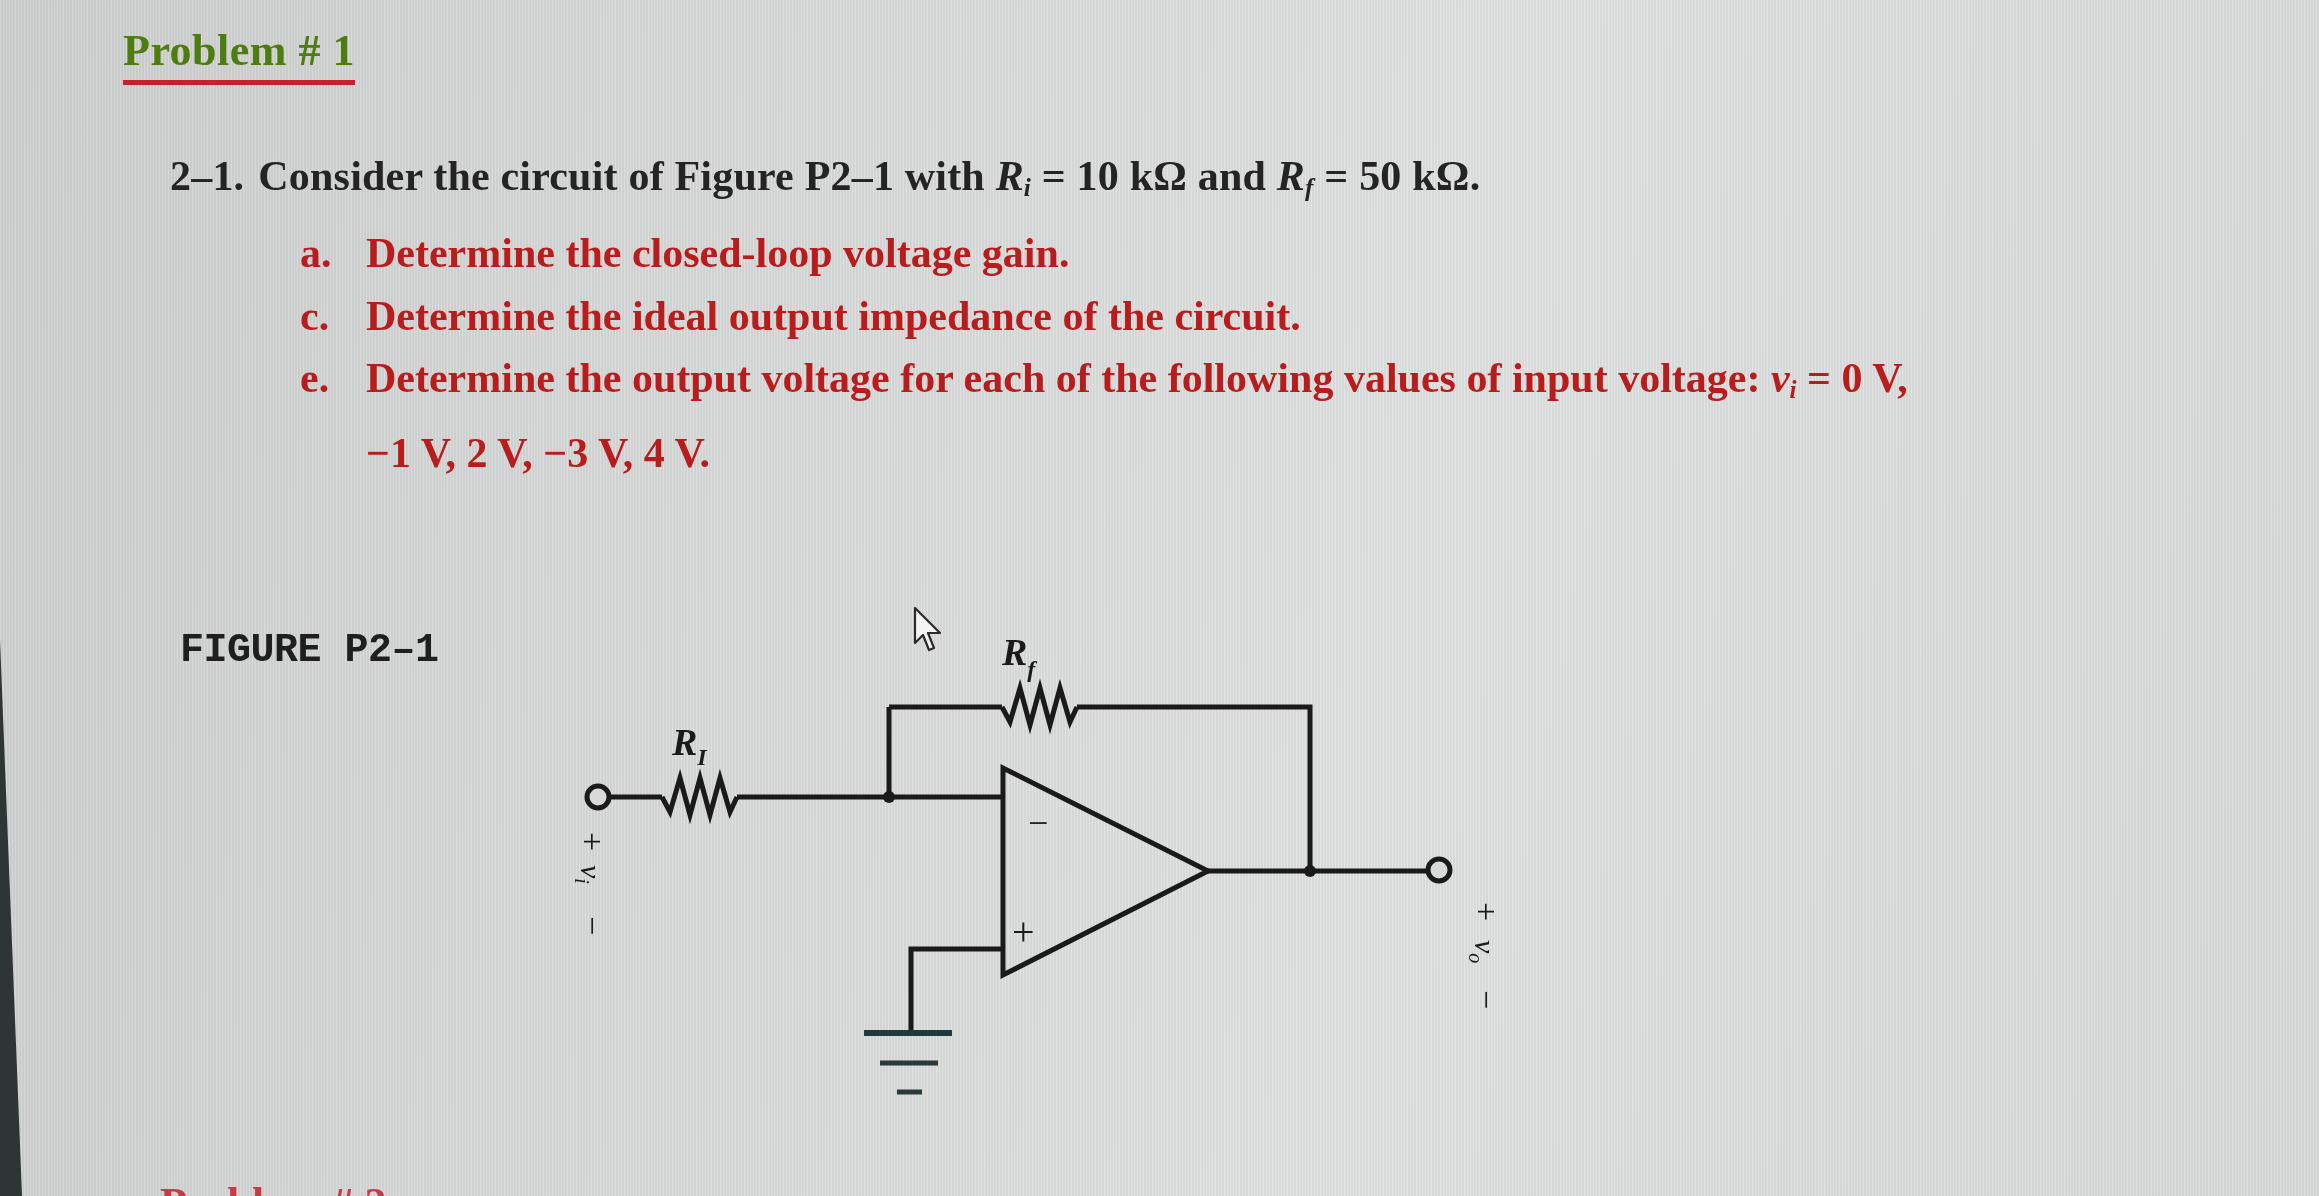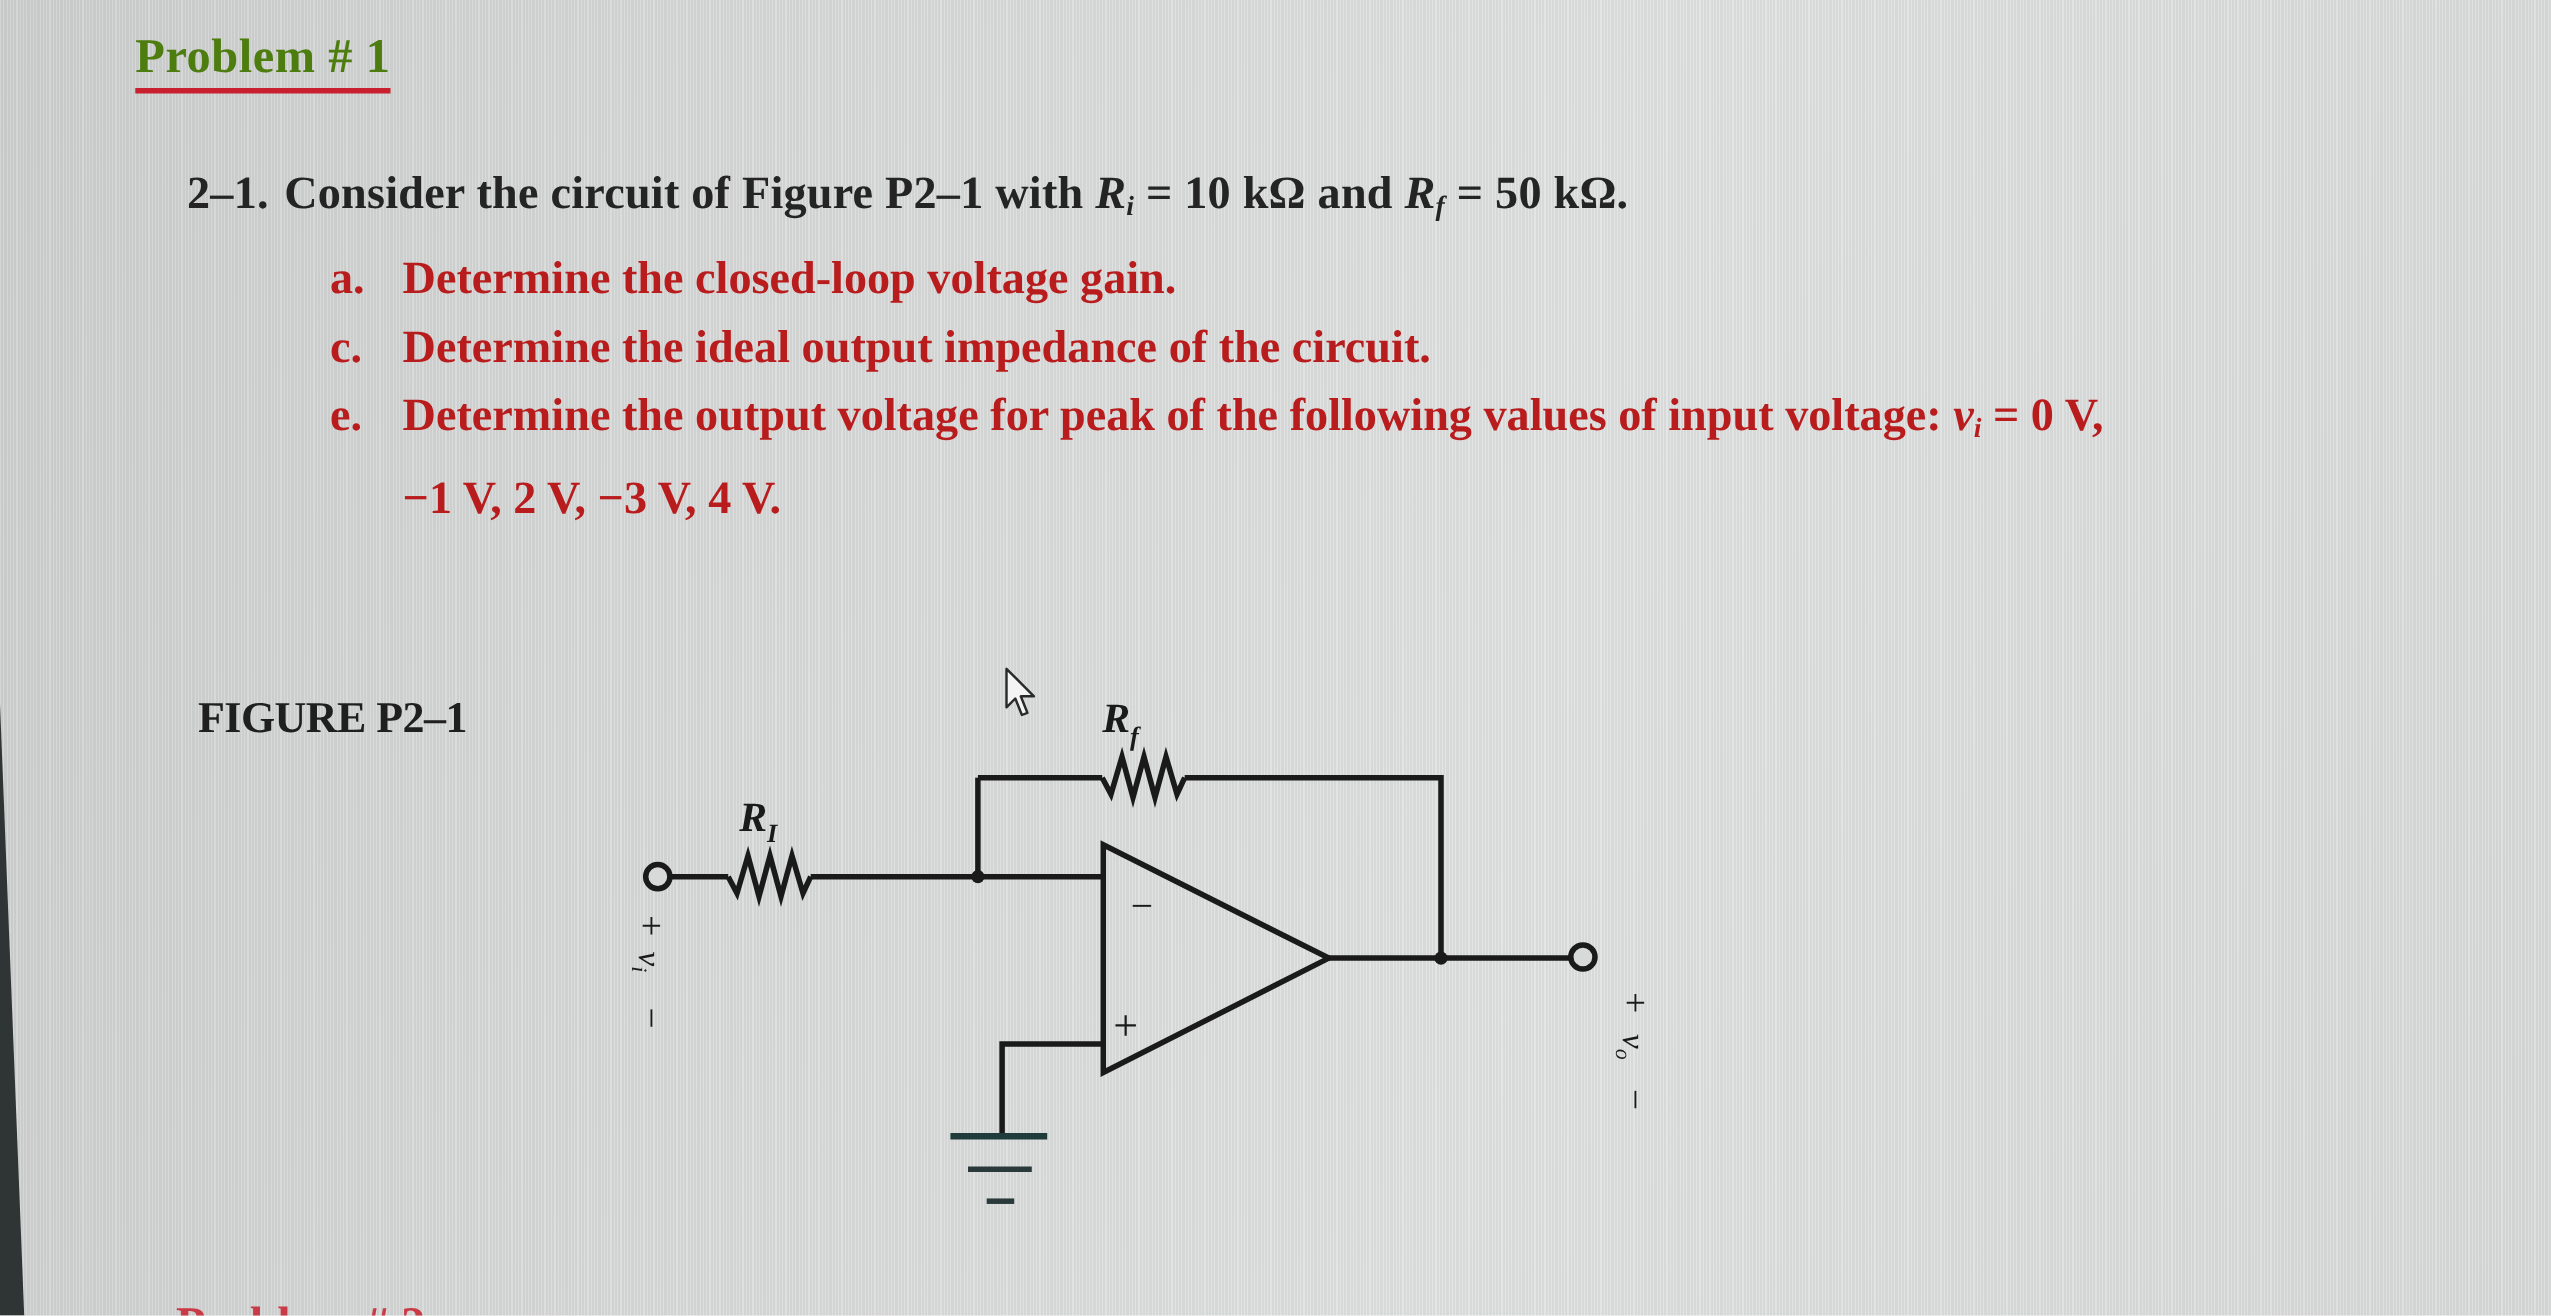--- a/index.html
+++ b/index.html
@@ -79,21 +79,21 @@
       display: inline-block;
       width: 66px;
     }
     .cont-line { padding-left: 66px; }
     i.var { font-style: italic; }
     sub { font-size: 0.6em; vertical-align: -0.25em; font-style: italic; }
     .figure-label {
       position: absolute;
       left: 180px;
       top: 628px;
-      font-family: Liberation Serif, serif;
+      font-family: Liberation Mono, monospace;
       font-weight: bold;
       font-size: 40px;
       color: #1f1f1f;
       letter-spacing: -0.5px;
     }
     .circuit {
       position: absolute;
       left: 560px;
       top: 600px;
       width: 1000px;
@@ -120,21 +120,21 @@
 </div>
 
 <div class="sub-list">
   <div class="sub-item">
     <span class="sub-letter">a.</span><span>Determine the closed-loop voltage gain.</span>
   </div>
   <div class="sub-item">
     <span class="sub-letter">c.</span><span>Determine the ideal output impedance of the circuit.</span>
   </div>
   <div class="sub-item">
-    <span class="sub-letter">e.</span><span>Determine the output voltage for peak of the following values of input voltage: </span><i class="var">v</i><sub>i</sub><span> = 0 V,</span>
+    <span class="sub-letter">e.</span><span>Determine the output voltage for each of the following values of input voltage: </span><i class="var">v</i><sub>i</sub><span> = 0 V,</span>
   </div>
   <div class="sub-item cont-line">−1 V, 2 V, −3 V, 4 V.</div>
 </div>
 
 <div class="figure-label">FIGURE P2–1</div>
 
 <svg class="circuit" viewBox="560 600 1000 560" xmlns="http://www.w3.org/2000/svg">
   <g stroke="#1a1a1a" stroke-width="5" fill="none" stroke-linejoin="miter">
 
     <circle cx="598" cy="797" r="11" fill="#d8d9d9"></circle>

